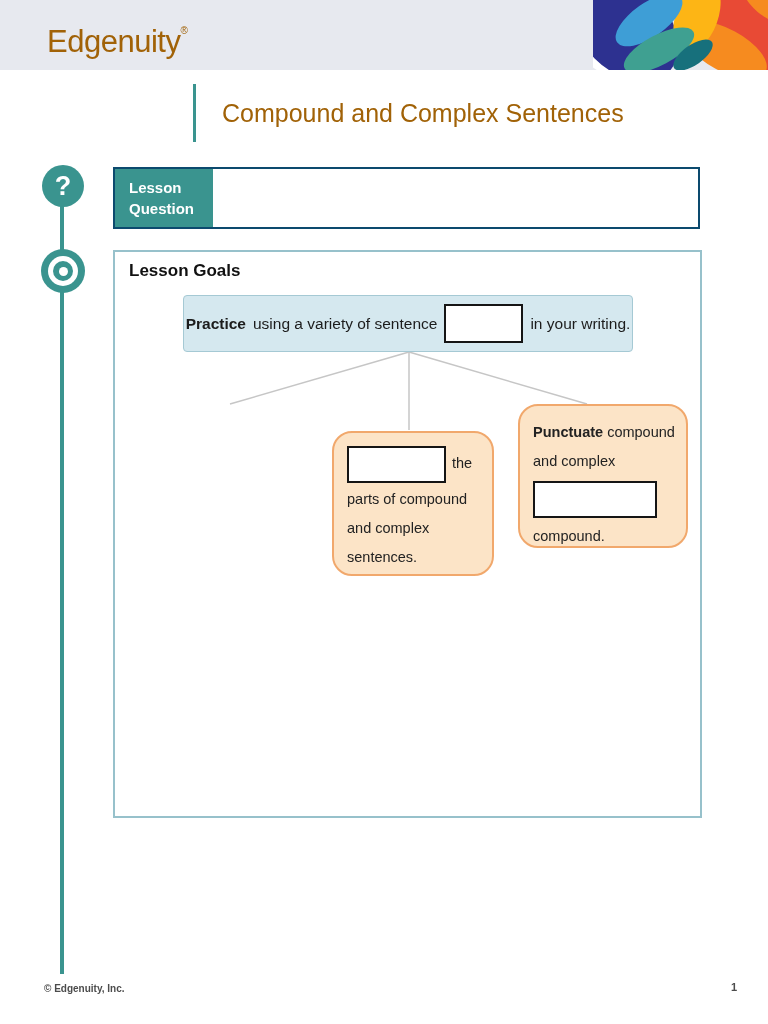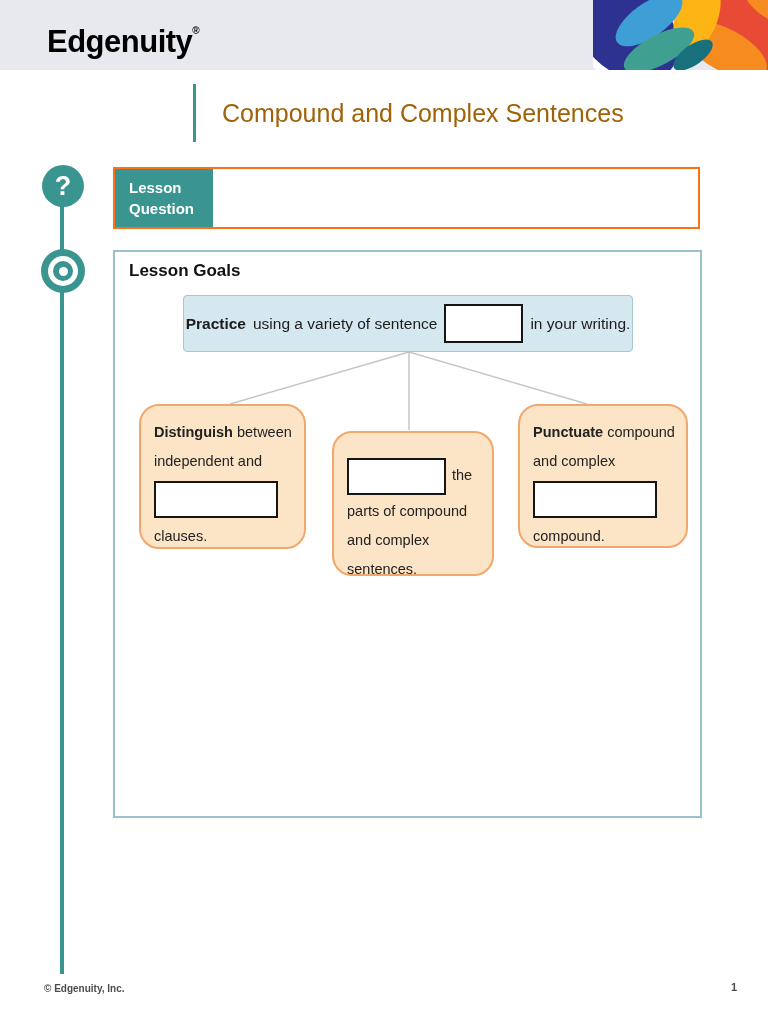--- a/index.html
+++ b/index.html
@@ -1,41 +1,41 @@
 <!DOCTYPE html>
 <html><head>
 <meta charset="utf-8">
 <style>
   html,body{margin:0;padding:0;background:#fff;}
   .page{position:relative;width:768px;height:1024px;background:#ffffff;
         font-family:"Liberation Sans",sans-serif;color:#1f1f1f;overflow:hidden;}
 
   
   .band{position:absolute;left:0;top:0;width:768px;height:70px;background:#e7e9ef;overflow:hidden;}
-  .logo{position:absolute;left:47px;top:24px;font-size:31px;font-weight:bold;color:#000000;letter-spacing:-0.5px;}
+  .logo{position:absolute;left:47px;top:24px;font-size:31px;font-weight:normal;color:#a16207;letter-spacing:-0.5px;}
   .logo sup{font-size:10px;vertical-align:18px;}
   .deco{position:absolute;right:0;top:0;display:block;}
 
   
   .kicker{position:absolute;left:48px;top:92px;font-size:31px;font-weight:bold;color:#3a948f;}
   .vdiv{position:absolute;left:193px;top:84px;width:3px;height:58px;background:#3a948f;}
   .page-title{position:absolute;left:222px;top:99px;margin:0;font-size:25px;font-weight:400;color:#a16207;}
 
   
   .tl-line{position:absolute;left:60px;top:186px;width:4px;height:788px;background:#3a948f;}
   .tl-q{position:absolute;left:42px;top:165px;width:42px;height:42px;border-radius:50%;background:#3a948f;
         color:#fff;font-size:27px;font-weight:bold;display:flex;align-items:center;justify-content:center;}
   .tl-target{position:absolute;left:41px;top:249px;width:44px;height:44px;border-radius:50%;background:#3a948f;
         display:flex;align-items:center;justify-content:center;}
   .tl-target .r1{width:30px;height:30px;border-radius:50%;background:#fff;display:flex;align-items:center;justify-content:center;}
   .tl-target .r2{width:20px;height:20px;border-radius:50%;background:#3a948f;display:flex;align-items:center;justify-content:center;}
   .tl-target .r3{width:9px;height:9px;border-radius:50%;background:#fff;}
 
   
-  .lq{position:absolute;left:113px;top:167px;width:587px;height:62px;border:2px solid #f97316;
+  .lq{position:absolute;left:113px;top:167px;width:587px;height:62px;border:2px solid #0c4a6e;
       background:#fff;box-sizing:border-box;display:flex;}
   .lq-label{width:98px;flex:none;background:#3a948f;color:#fff;font-size:15px;font-weight:bold;line-height:21px;
       padding:8px 10px 8px 14px;box-sizing:border-box;display:flex;align-items:center;}
   .lq-blank{flex:1;background:#fff;}
 
   
   .goals{position:absolute;left:113px;top:250px;width:589px;height:568px;border:2px solid #97c1cb;
       background:#fff;box-sizing:border-box;}
   .goals-title{position:absolute;left:14px;top:9px;margin:0;font-size:17px;font-weight:bold;color:#111;}
 
@@ -45,21 +45,21 @@
       border:1px solid #a5c9d4;border-radius:4px;box-sizing:border-box;display:flex;align-items:center;
       justify-content:center;gap:7px;font-size:15.5px;z-index:2;color:#1c1c1c;}
   .b{font-weight:bold;}
   .blank{background:#fff;border:2px solid #151515;box-sizing:border-box;}
   .blank-practice{width:79px;height:39px;flex:none;}
 
   .goal{position:absolute;background:#fce4c7;border:2px solid #f1a86c;border-radius:20px;box-sizing:border-box;
       font-size:14.5px;color:#222;padding:12px 10px 0 13px;z-index:2;}
   .goal .gl{line-height:29px;white-space:nowrap;}
   .goal1{left:139px;top:404px;width:167px;height:145px;}
-  .goal2{left:332px;top:431px;width:162px;height:145px;padding-top:23px;}
+  .goal2{left:332px;top:431px;width:162px;height:145px;padding-top:11px;}
   .goal3{left:518px;top:404px;width:170px;height:144px;}
   .blank-g{width:124px;height:37px;margin:5px 0 4px 0;}
   .blank-g2{display:inline-block;width:99px;height:37px;vertical-align:middle;margin-right:6px;}
   .g2row{line-height:39px;margin-bottom:2px;white-space:nowrap;}
 
   
   .copyright{position:absolute;left:44px;top:983px;font-size:10px;font-weight:bold;color:#4c4c4c;}
   .pagenum{position:absolute;left:731px;top:981px;font-size:11px;font-weight:bold;color:#4c4c4c;}
 </style>
 </head>
@@ -116,26 +116,20 @@
     <line x1="409" y1="352" x2="587" y2="404" stroke="#c6c6c6" stroke-width="1.5"></line>
   </svg>
 
   <div class="practice">
     <span class="b">Practice</span>
     <span>using a variety of sentence</span>
     <span class="blank blank-practice"></span>
     <span>in your writing.</span>
   </div>
 
-  <div class="goal goal1">
-    <div class="gl"><span class="b">Distinguish</span> <span>between</span></div>
-    <div class="gl">independent and</div>
-    <div class="blank blank-g"></div>
-    <div class="gl">clauses.</div>
-  </div>
 
   <div class="goal goal2">
     <div class="g2row"><span class="blank blank-g2"></span><span>the</span></div>
     <div class="gl">parts of compound</div>
     <div class="gl">and complex</div>
     <div class="gl">sentences.</div>
   </div>
 
   <div class="goal goal3">
     <div class="gl"><span class="b">Punctuate</span> <span>compound</span></div>

